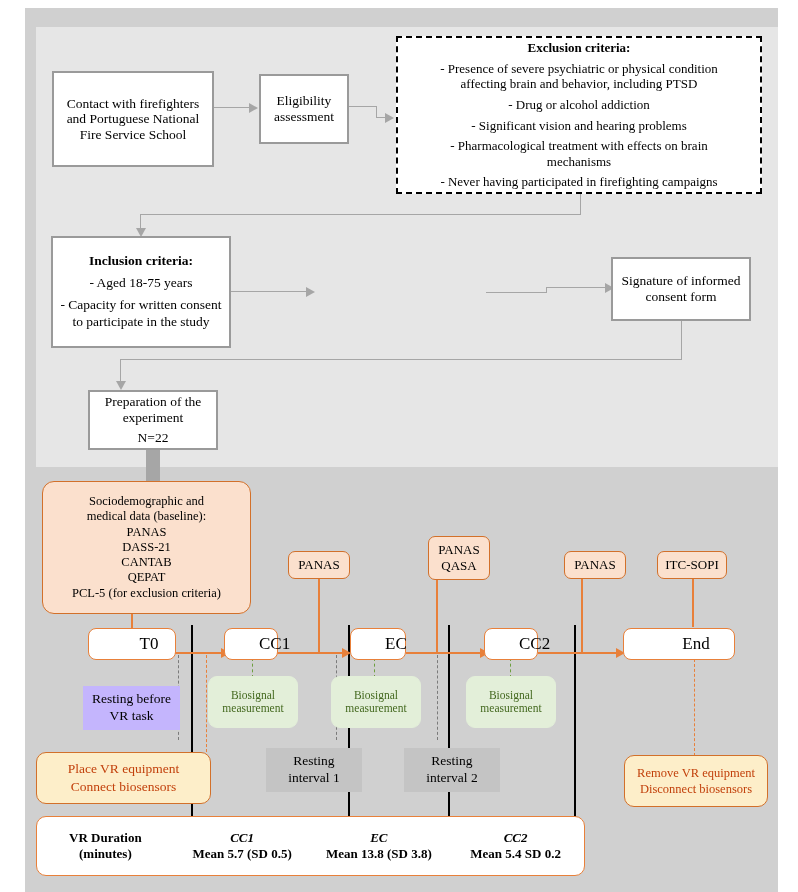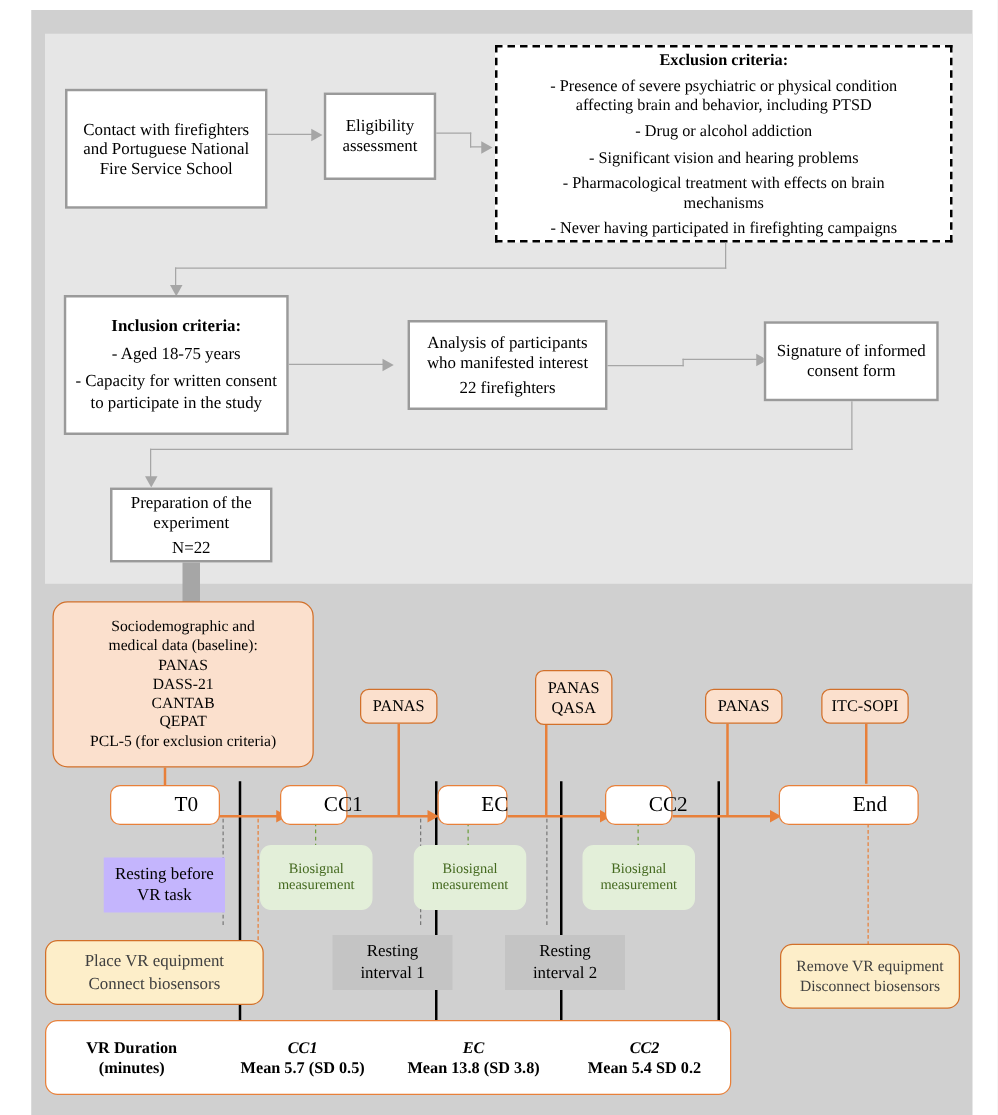--- a/index.html
+++ b/index.html
@@ -16,21 +16,21 @@
   .box .inner{width:100%;padding:2px 4px;line-height:1.16;}
 
   .gbox{border:2px solid #9a9a9a;font-size:13.5px;color:#000;}
   .dashbox{border:2.5px dashed #000;font-size:13px;color:#000;background:#ffffff;}
 
   .peach{background:#fbe0cd;border:1.6px solid #d2702a;border-radius:12px;
          font-size:12.5px;color:#000;}
   .peach-sm{background:#fbe0cd;border:1.4px solid #d2702a;border-radius:7px;
             font-size:13px;color:#000;}
   .cream{background:#fdeec9;border:1.6px solid #d2702a;border-radius:10px;
-         font-size:13.5px;color:#404040;}
+         font-size:13.5px;color:#c2410c;}
   .node{background:#ffffff;border:1.6px solid #e8803a;border-radius:8px;
         font-size:17px;color:#000;padding-left:34px;}
   .green{background:#e3efd9;border:1px solid #e3efd9;border-radius:9px;
          font-size:11.5px;color:#44691f;line-height:1.25;}
   .greyband{background:#c4b5fd;font-size:13.5px;color:#000;border:none;}
   .greyband2{background:#c4c4c4;font-size:13.5px;color:#000;border:none;}
 
   .b{font-weight:bold;}
   .it{font-style:italic;}
   .sp{display:block;}
@@ -133,28 +133,20 @@
       <span class="sp">- Aged 18-75 years</span>
       <span class="gap"></span>
       <span class="sp">- Capacity for written consent</span>
       <span class="sp">to participate in the study</span>
     </div>
   </div>
 
   <div class="gl h" style="left:231px;top:291px;width:76px;"></div>
   <div class="garrow-r" style="left:306px;top:287px;"></div>
 
-  <div class="box gbox" style="left:326px;top:256px;width:160px;height:72px;">
-    <div class="inner">
-      <span class="sp">Analysis of participants</span>
-      <span class="sp">who manifested interest</span>
-      <span class="gap"></span>
-      <span class="sp">22 firefighters</span>
-    </div>
-  </div>
 
   <div class="gl h" style="left:486px;top:292px;width:61px;"></div>
   <div class="gl v" style="left:546px;top:287px;height:6px;"></div>
   <div class="gl h" style="left:546px;top:287px;width:60px;"></div>
   <div class="garrow-r" style="left:605px;top:283px;"></div>
 
   <div class="box gbox" style="left:611px;top:257px;width:140px;height:64px;">
     <div class="inner">
       <span class="sp">Signature of informed</span>
       <span class="sp">consent form</span>

